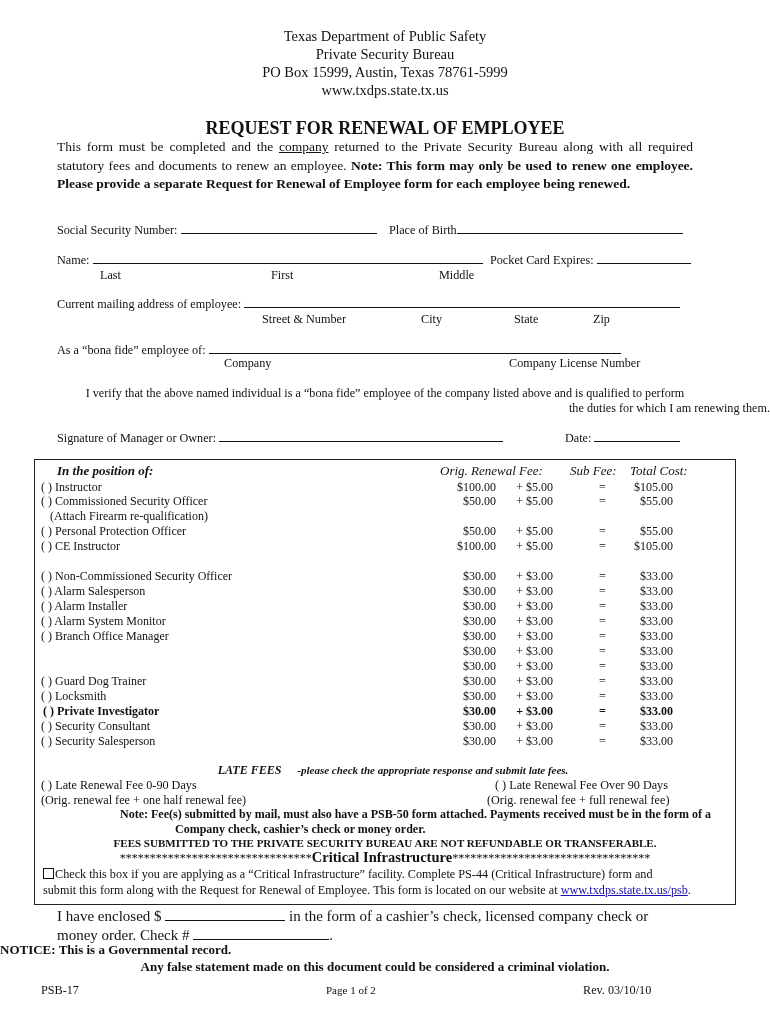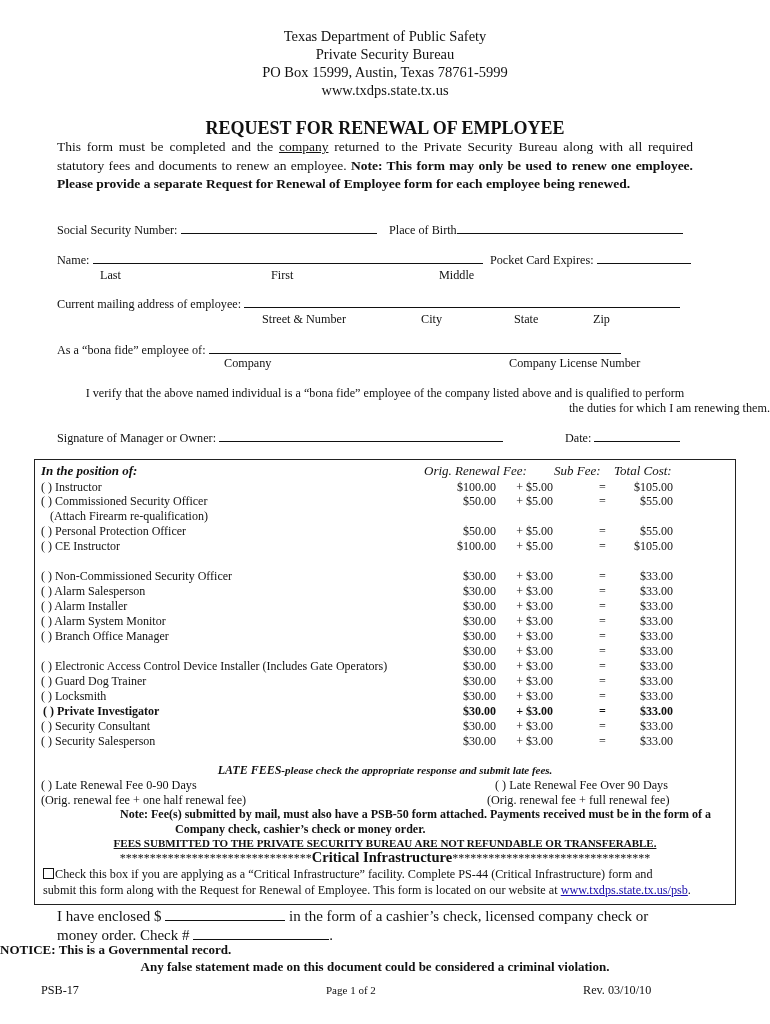--- a/index.html
+++ b/index.html
@@ -16,21 +16,21 @@
   .line { display: inline-block; border-bottom: 1px solid #111; height: 11px; vertical-align: baseline; }
   .box { position: absolute; left: 34px; top: 459px; width: 702px; height: 446px;
          border: 1px solid #222; box-sizing: border-box; }
   .row { position: absolute; left: 41px; width: 690px; height: 15px; font-size: 12px; }
   .row span { position: absolute; white-space: nowrap; }
   .c-name { left: 0; }
   .c-orig { left: 380px; width: 75px; text-align: right; }
   .c-sub { left: 462px; width: 50px; text-align: right; }
   .c-eq { left: 558px; }
   .c-tot { left: 575px; width: 57px; text-align: right; }
-  .ital { font-style: italic; }
+  .ital { font-style: italic; margin-left: 16px; }
   .bold { font-weight: bold; }
   .checkbox { display: inline-block; width: 11px; height: 11px; border: 1px solid #111;
               vertical-align: -1px; margin-right: 1px; box-sizing: border-box; }
   a.link { color: #1a0dab; text-decoration: underline; }
 </style>
 </head>
 <body>
 
 <div class="abs hdr" style="top:28px;">Texas Department of Public Safety</div>
 <div class="abs hdr" style="top:46px;">Private Security Bureau</div>
@@ -165,21 +165,20 @@
   <span class="c-eq">=</span>
   <span class="c-tot">$33.00</span>
 </div>
 <div class="row" style="top:644px;">
   <span class="c-orig">$30.00</span>
   <span class="c-sub">+ $3.00</span>
   <span class="c-eq">=</span>
   <span class="c-tot">$33.00</span>
 </div>
 <div class="row" style="top:659px;">
-  <span class="c-name">( ) Electronic Access Control Device Installer (Includes Gate Operators)</span>
   <span class="c-orig">$30.00</span>
   <span class="c-sub">+ $3.00</span>
   <span class="c-eq">=</span>
   <span class="c-tot">$33.00</span>
 </div>
 <div class="row" style="top:674px;">
   <span class="c-name">( ) Guard Dog Trainer</span>
   <span class="c-orig">$30.00</span>
   <span class="c-sub">+ $3.00</span>
   <span class="c-eq">=</span>
@@ -214,21 +213,21 @@
   <span class="c-tot">$33.00</span>
 </div>
 
 <div class="abs" style="left:0; width:770px; text-align:center; top:763px; font-size:12px;"><b class="ital">LATE FEES</b><b class="ital" style="font-size:11px;">-please check the appropriate response and submit late fees.</b></div>
 <div class="abs f12" style="left:41px; top:778px;">( ) Late Renewal Fee 0-90 Days</div>
 <div class="abs f12" style="left:41px; top:793px;">(Orig. renewal fee + one half renewal fee)</div>
 <div class="abs f12" style="left:495px; top:778px;">( ) Late Renewal Fee Over 90 Days</div>
 <div class="abs f12" style="left:487px; top:793px;">(Orig. renewal fee + full renewal fee)</div>
 <div class="abs bold" style="left:120px; top:807px; font-size:12px;">Note: Fee(s) submitted by mail, must also have a PSB-50 form attached. Payments received must be in the form of a</div>
 <div class="abs bold" style="left:175px; top:822px; font-size:12px;">Company check, cashier’s check or money order.</div>
-<div class="abs bold" style="left:0; width:770px; text-align:center; top:837px; font-size:11px;text-decoration:underline;">FEES SUBMITTED TO THE PRIVATE SECURITY BUREAU ARE NOT REFUNDABLE OR TRANSFERABLE.</div>
+<div class="abs bold" style="left:0; width:770px; text-align:center; top:837px; font-size:11px;">FEES SUBMITTED TO THE PRIVATE SECURITY BUREAU ARE NOT REFUNDABLE OR TRANSFERABLE.</div>
 
 <div class="abs" style="left:0; width:770px; text-align:center; top:849px; font-size:12px;"><span>********************************</span><span class="bold" style="font-size:14.5px;">Critical Infrastructure</span><span>*********************************</span></div>
 <div class="abs f12" style="left:43px; top:867px;"><span class="checkbox"></span><span>Check this box if you are applying as a “Critical Infrastructure” facility.  Complete PS-44 (Critical Infrastructure) form and</span></div>
 <div class="abs f12" style="left:43px; top:883px;"><span>submit this form along with the Request for Renewal of Employee.  This form is located on our website at </span><a class="link">www.txdps.state.tx.us/psb</a><span>.</span></div>
 
 <div class="abs" style="left:57px; top:907px; font-size:15px;"><span>I have enclosed $ </span><span class="line" style="width:120px; height:13px;"></span><span> in the form of a cashier’s check, licensed company check or</span></div>
 <div class="abs" style="left:57px; top:926px; font-size:15px;"><span>money order. Check # </span><span class="line" style="width:136px; height:13px;"></span><span>.</span></div>
 
 <div class="abs bold" style="left:0; width:770px; top:942px; font-size:13px;">NOTICE: This is a Governmental record.</div>
 <div class="abs bold" style="left:0; width:750px; text-align:center; top:959px; font-size:13px;">Any false statement made on this document could be considered a criminal violation.</div>

